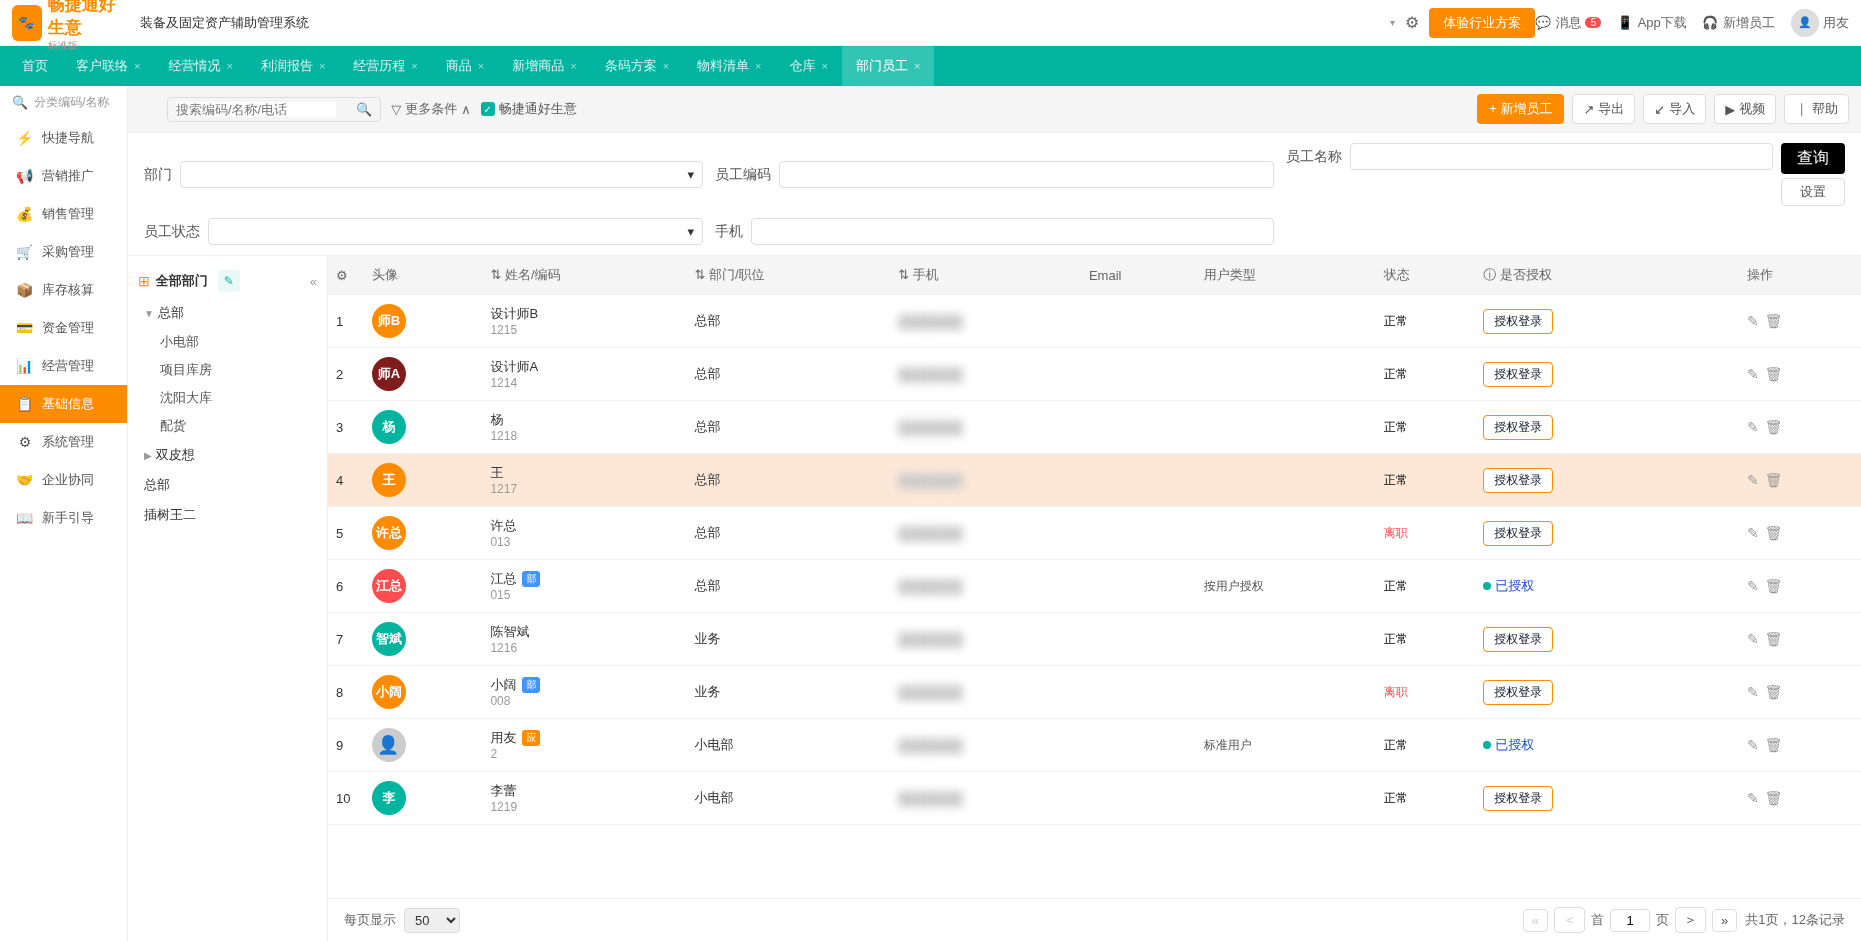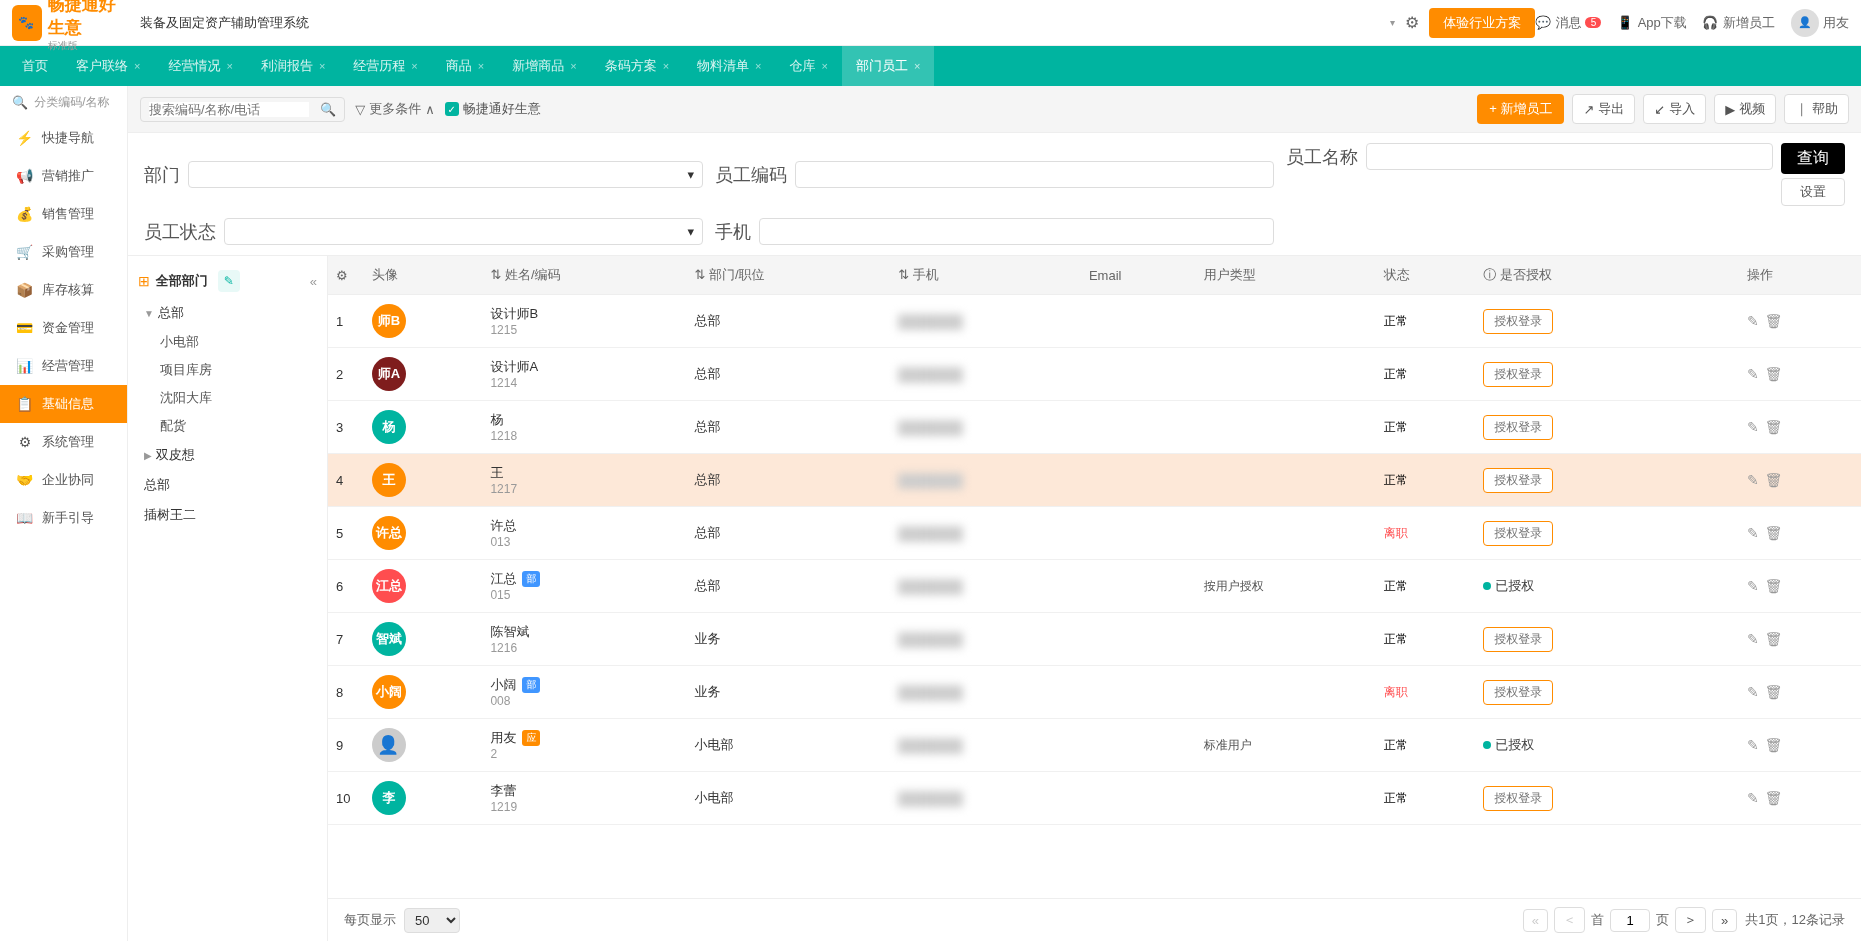--- a/index.html
+++ b/index.html
@@ -46,47 +46,47 @@
     .dept-edit-icon { width: 22px; height: 22px; background: #e8f9f7; border-radius: 4px; display: flex; align-items: center; justify-content: center; color: #00b4a0; font-size: 12px; cursor: pointer; }
     .dept-group-item { display: flex; align-items: center; padding: 6px 10px 6px 16px; cursor: pointer; color: #333; font-size: 13px; }
     .dept-group-item .arrow { color: #999; font-size: 10px; margin-right: 4px; }
     .dept-child { padding: 5px 10px 5px 32px; cursor: pointer; color: #555; font-size: 13px; display: flex; align-items: center; }
 
     
     .employee-area { flex: 1; display: flex; flex-direction: column; overflow: hidden; background: #fff; }
 
     
     .search-bar { padding: 8px 12px; border-bottom: 1px solid #eee; display: flex; align-items: center; gap: 10px; }
-    .search-input-wrap { display: flex; align-items: center; border: 1px solid #ddd; border-radius: 4px; padding: 4px 8px; gap: 11px; }
+    .search-input-wrap { display: flex; align-items: center; border: 1px solid #ddd; border-radius: 4px; padding: 4px 8px; gap: 20px; margin-left: 27px; }
     .search-input-wrap input { border: none; outline: none; font-size: 13px; width: 160px; }
     .more-filter { display: flex; align-items: center; gap: 4px; color: #666; cursor: pointer; font-size: 13px; }
     .show-resigned { display: flex; align-items: center; gap: 4px; color: #555; font-size: 13px; cursor: pointer; }
     .checkbox-checked { width: 14px; height: 14px; background: #00b4a0; border-radius: 3px; display: flex; align-items: center; justify-content: center; color: #fff; font-size: 10px; }
     .right-actions { margin-left: auto; display: flex; align-items: center; gap: 8px; }
     .btn-add { background: #ff8c00; color: #fff; border: none; border-radius: 4px; padding: 6px 12px; font-size: 13px; cursor: pointer; display: flex; align-items: center; gap: 4px; }
     .btn-outline { border: 1px solid #ddd; background: #fff; color: #555; border-radius: 4px; padding: 5px 10px; font-size: 12px; cursor: pointer; display: flex; align-items: center; gap: 4px; }
     .filter-item { display: flex; align-items: center; gap: 8px; }
-    .filter-label { color: #555; font-size: 18px; white-space: nowrap; }
+    .filter-label { color: #555; font-size: 14px; white-space: nowrap; }
     .filter-select { flex: 1; border: 1px solid #ddd; border-radius: 4px; padding: 5px 8px; font-size: 13px; display: flex; align-items: center; justify-content: space-between; cursor: pointer; min-width: 160px; color: #333; }
     .filter-input { flex: 1; border: 1px solid #ddd; border-radius: 4px; padding: 5px 8px; font-size: 13px; outline: none; min-width: 160px; color: #333; }
     .btn-query { background: #000000; color: #fff; border: none; border-radius: 4px; padding: 5px 16px; font-size: 16px; cursor: pointer; }
     .btn-set { background: #fff; border: 1px solid #ddd; color: #555; border-radius: 4px; padding: 4px 16px; font-size: 13px; cursor: pointer; }
 
     
     .table-wrap { flex: 1; overflow-y: auto; }
     table { width: 100%; border-collapse: collapse; }
     thead tr { background: #f5f5f5; }
     th { padding: 10px 8px; text-align: left; color: #666; font-weight: normal; font-size: 13px; border-bottom: 1px solid #eee; white-space: nowrap; }
     td { padding: 9px 8px; border-bottom: 1px solid #f0f0f0; font-size: 13px; color: #333; vertical-align: middle; }
     tr.highlighted td { background: #fde8d8; }
     .avatar-circle { width: 34px; height: 34px; border-radius: 50%; display: flex; align-items: center; justify-content: center; color: #fff; font-size: 13px; font-weight: bold; }
     .status-normal { color: #000000; font-size: 12px; }
     .status-resigned { color: #ff4d4f; font-size: 12px; }
-    .btn-auth { border: 1px solid #ff8c00; color: #737373; background: #fff; border-radius: 4px; padding: 3px 10px; font-size: 12px; cursor: pointer; white-space: nowrap; }
-    .authorized { display: flex; align-items: center; gap: 4px; color: #404040; font-size: 13px; }
+    .btn-auth { border: 1px solid #ff8c00; color: #0f172a; background: #fff; border-radius: 4px; padding: 3px 10px; font-size: 12px; cursor: pointer; white-space: nowrap; }
+    .authorized { display: flex; align-items: center; gap: 4px; color: #1d4ed8; font-size: 13px; }
     .authorized-dot { width: 8px; height: 8px; background: #00b4a0; border-radius: 50%; display: inline-block; }
     .op-btns { display: flex; gap: 6px; align-items: center; }
     .op-btn { color: #999; cursor: pointer; font-size: 14px; }
     .blurred { filter: blur(4px); color: #ccc; user-select: none; }
     .dept-badge { display: inline-block; background: #4096ff; color: #fff; font-size: 10px; padding: 1px 4px; border-radius: 3px; margin-left: 4px; vertical-align: middle; }
     .dept-badge.orange { background: #ff8c00; }
     .user-type-tag { color: #555; font-size: 12px; }
     .grey-avatar { width: 34px; height: 34px; border-radius: 50%; background: #ccc; display: flex; align-items: center; justify-content: center; color: #fff; font-size: 18px; }
 
     

